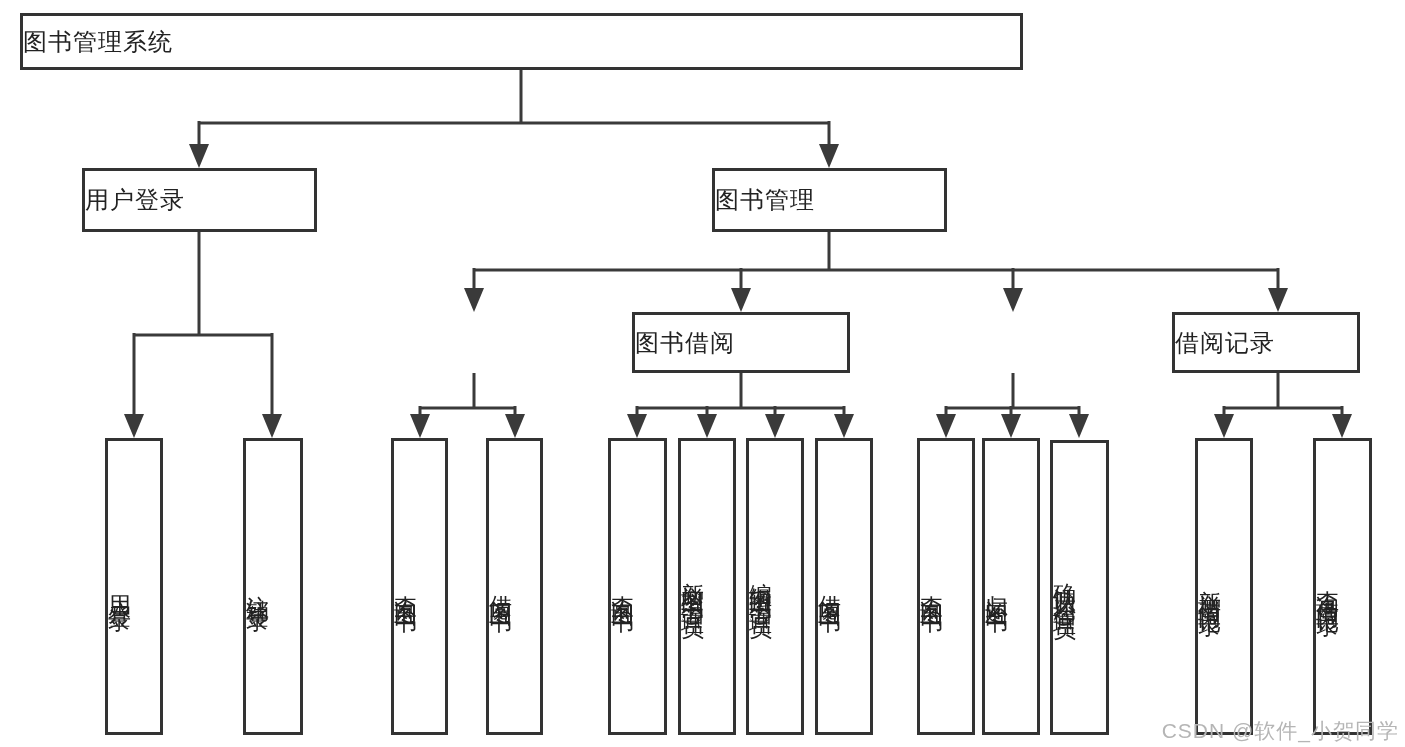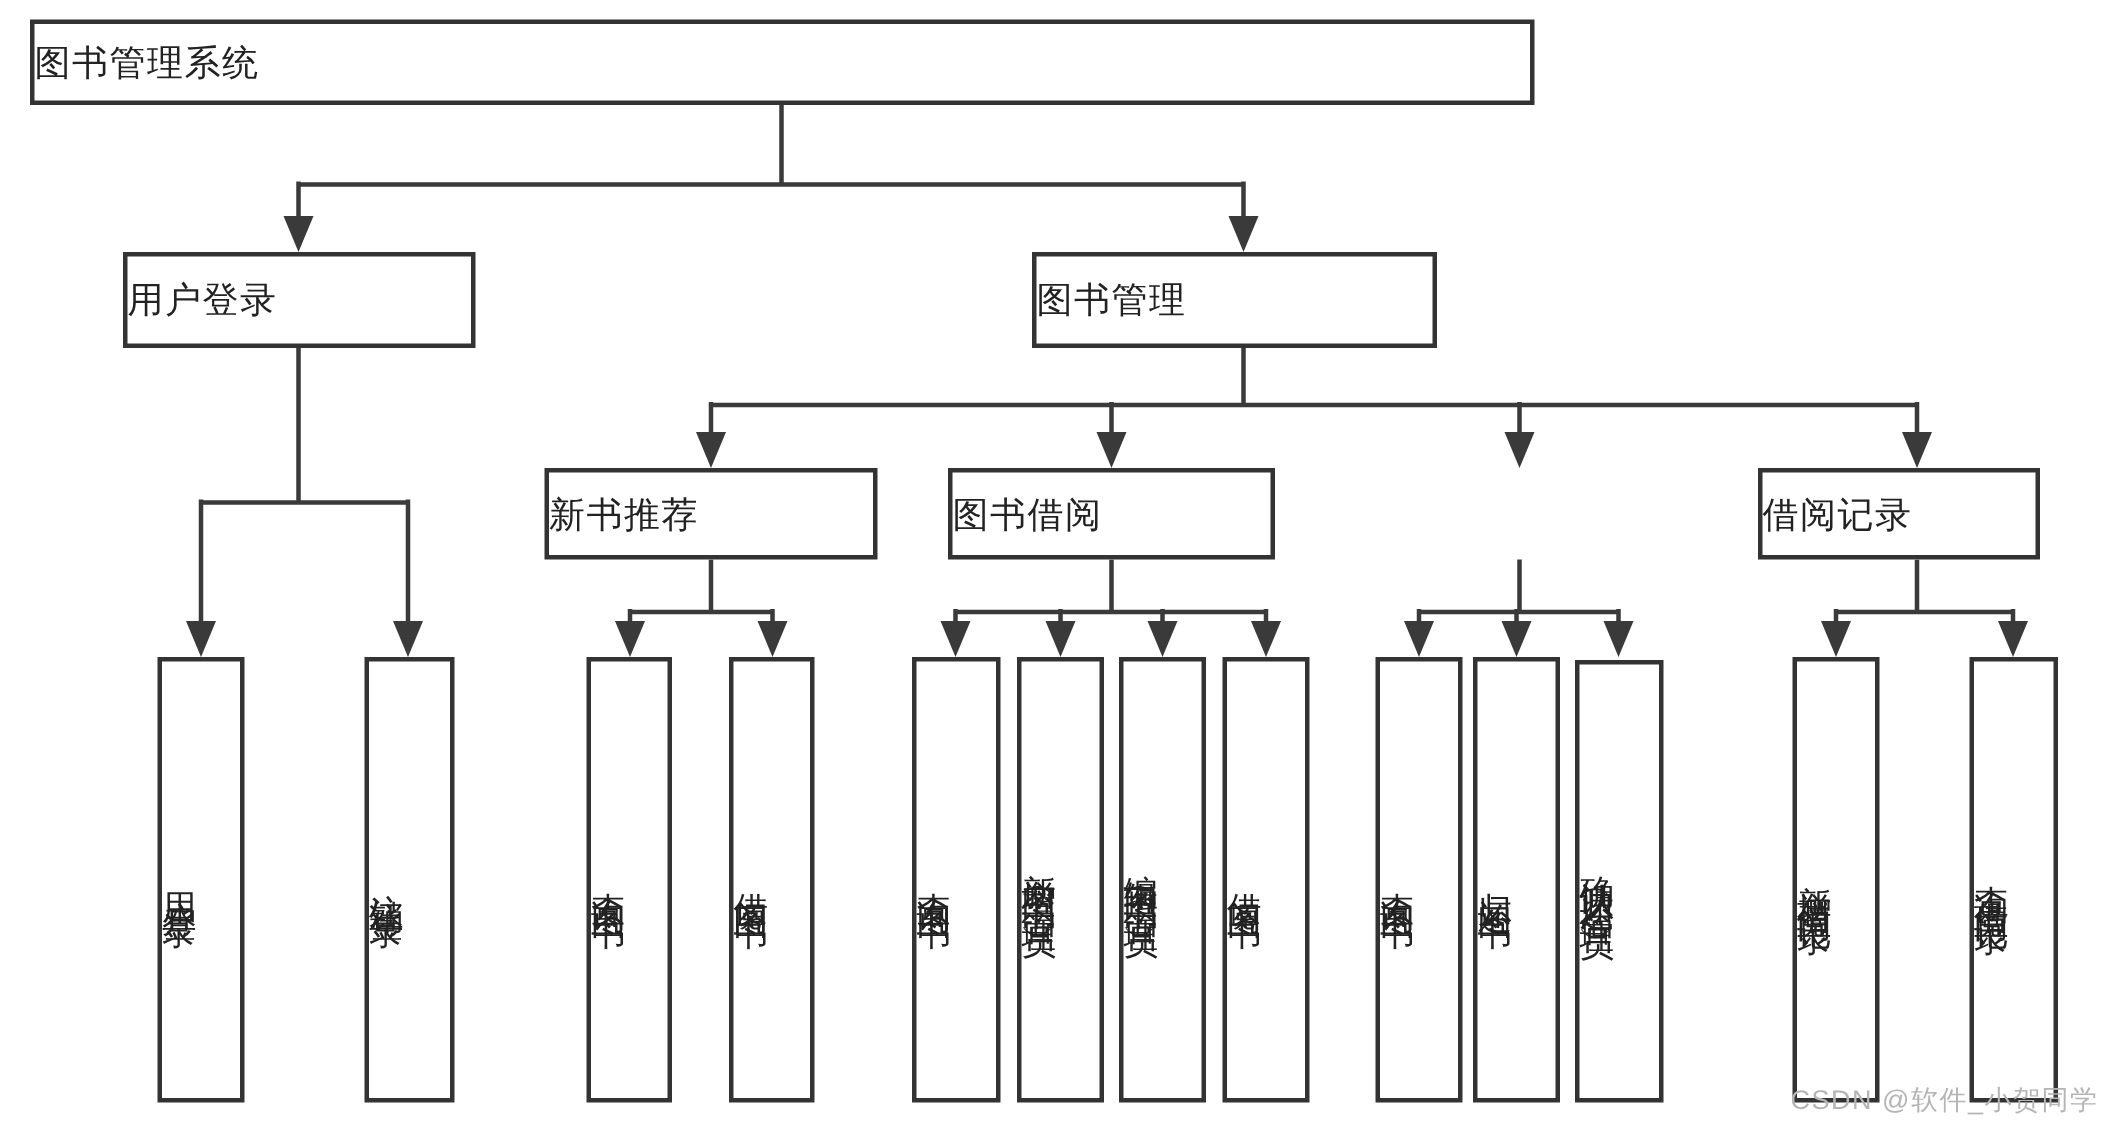--- a/index.html
+++ b/index.html
@@ -27,21 +27,21 @@
   .node.v span{
     writing-mode:vertical-rl;
     text-orientation:mixed;
     font-size:23px;
     letter-spacing:5px;
     line-height:1;
   }
   .watermark{
     position:absolute;
     right:6px;bottom:2px;
-    font-size:18px;
+    font-size:21px;
     color:#b5b5b5;
     letter-spacing:1px;
     white-space:nowrap;
   }
 </style>
 </head>
 <body>
 
 <div class="canvas">
 
@@ -77,27 +77,24 @@
     </g>
   </svg>
 
   <div class="node h" style="left:20px;top:13px;width:1003px;height:57px">
     <span>图书管理系统</span>
   </div>
 
   <div class="node h" style="left:82px;top:168px;width:235px;height:64px">
     <span>用户登录</span>
   </div>
-  <div class="node h" style="left:688px;top:168px;width:270px;height:64px">
+  <div class="node h" style="left:712px;top:168px;width:235px;height:64px">
     <span>图书管理</span>
   </div>
 
-  <div class="node h" style="left:363px;top:312px;width:222px;height:61px">
-    <span>新书推荐</span>
-  </div>
   <div class="node h" style="left:632px;top:312px;width:218px;height:61px">
     <span>图书借阅</span>
   </div>
   <div class="node h" style="left:1172px;top:312px;width:188px;height:61px">
     <span>借阅记录</span>
   </div>
 
   <div class="node v" style="left:105px;top:438px;width:58px;height:297px">
     <span>用户登录</span>
   </div>

